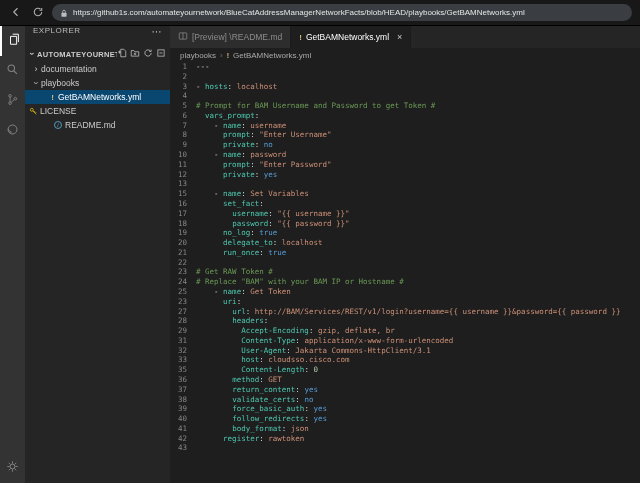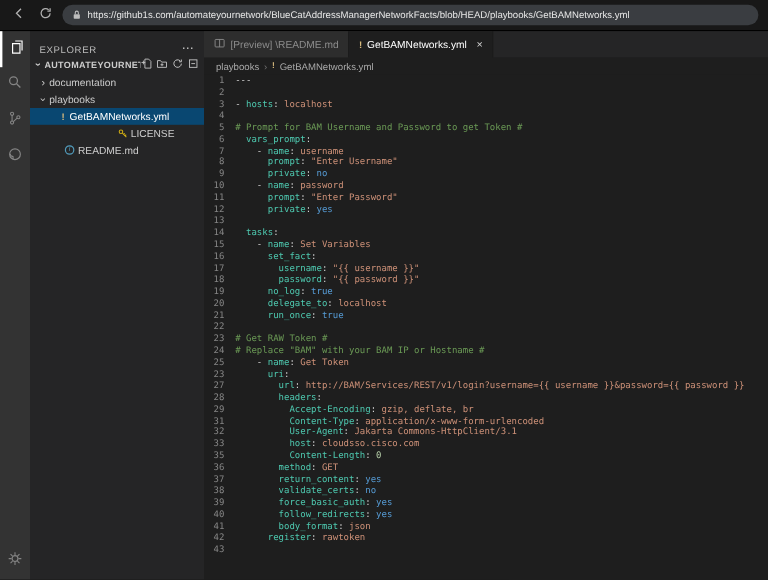--- a/index.html
+++ b/index.html
@@ -19,21 +19,21 @@
   .vscode { flex:1; display:flex; min-height:0; }
   .activity-bar { width:25px; background:var(--c-activitybar,#333333); flex:none;
                   display:flex; flex-direction:column; align-items:center; }
   .ab-icon { width:25px; height:30px; display:flex; align-items:center; justify-content:center; }
   .ab-icon.active { border-left:2px solid #ffffff; }
   .ab-spacer { flex:1; }
 
   
   .sidebar { width:145px; background:var(--c-sidebar,#252526); flex:none; overflow:hidden;
              color:#cccccc; }
-  .sidebar-header { height:20px; display:flex; align-items:flex-end; justify-content:space-between;
+  .sidebar-header { height:20px; display:flex; align-items:flex-start; justify-content:space-between;
                     padding:0 8px; font-size:8px; color:#bbbbbb; letter-spacing:0.5px; }
   .more-dots { font-size:10px; color:#cccccc; }
   .tree-row { height:14px; display:flex; align-items:center; font-size:8.5px;
               white-space:nowrap; overflow:hidden; }
   .tree-root-row { height:16px; font-weight:bold; font-size:7.5px; letter-spacing:0.3px;
                    display:flex; align-items:center; padding:0 4px 0 2px; }
   .root-label { flex:1; overflow:hidden; white-space:nowrap; }
   .root-actions { display:flex; gap:3px; }
   .chev { display:inline-block; width:10px; text-align:center; color:#cccccc;
           font-size:9px; flex:none; }
@@ -190,21 +190,21 @@
       <div class="tree-row" style="padding-left:6px;">
         <span class="chev down">›</span>
         <span>playbooks</span>
       </div>
 
       <div class="tree-row selected" style="padding-left:22px;">
         <span class="file-glyph yml-glyph">!</span>
         <span>GetBAMNetworks.yml</span>
       </div>
 
-      <div class="tree-row" style="padding-left:33px;margin-left:40px;">
+      <div class="tree-row" style="padding-left:4px;">
         <span class="file-glyph key-glyph">
           <svg width="9" height="9" viewBox="0 0 16 16">
               <circle cx="5" cy="5" r="2.6" fill="none" stroke="#ccaa14" stroke-width="1.6"></circle>
               <path d="M7 7l6 6M11 11l1.7-1.7M9 9l1.7-1.7" stroke="#ccaa14" stroke-width="1.6"></path>
             </svg>
         </span>
         <span>LICENSE</span>
       </div>
 
       <div class="tree-row" style="padding-left:29px;">
@@ -245,21 +245,20 @@
           <div class="code-line"><span class="ln">4</span><span class="lc"></span></div>
           <div class="code-line"><span class="ln">5</span><span class="lc"><span class="tok-cmt"># Prompt for BAM Username and Password to get Token #</span></span></div>
           <div class="code-line"><span class="ln">6</span><span class="lc"><span class="tok-pln">  </span><span class="tok-key">vars_prompt</span><span class="tok-pln">:</span></span></div>
           <div class="code-line"><span class="ln">7</span><span class="lc"><span class="tok-pln">    - </span><span class="tok-key">name</span><span class="tok-pln">: </span><span class="tok-str">username</span></span></div>
           <div class="code-line"><span class="ln">8</span><span class="lc"><span class="tok-pln">      </span><span class="tok-key">prompt</span><span class="tok-pln">: </span><span class="tok-str">"Enter Username"</span></span></div>
           <div class="code-line"><span class="ln">9</span><span class="lc"><span class="tok-pln">      </span><span class="tok-key">private</span><span class="tok-pln">: </span><span class="tok-bool">no</span></span></div>
           <div class="code-line"><span class="ln">10</span><span class="lc"><span class="tok-pln">    - </span><span class="tok-key">name</span><span class="tok-pln">: </span><span class="tok-str">password</span></span></div>
           <div class="code-line"><span class="ln">11</span><span class="lc"><span class="tok-pln">      </span><span class="tok-key">prompt</span><span class="tok-pln">: </span><span class="tok-str">"Enter Password"</span></span></div>
           <div class="code-line"><span class="ln">12</span><span class="lc"><span class="tok-pln">      </span><span class="tok-key">private</span><span class="tok-pln">: </span><span class="tok-bool">yes</span></span></div>
           <div class="code-line"><span class="ln">13</span><span class="lc"></span></div>
-          <div class="code-line"><span class="ln">14</span><span class="lc"><span class="tok-pln">  </span><span class="tok-key">tasks</span><span class="tok-pln">:</span></span></div>
           <div class="code-line"><span class="ln">15</span><span class="lc"><span class="tok-pln">    - </span><span class="tok-key">name</span><span class="tok-pln">: </span><span class="tok-str">Set Variables</span></span></div>
           <div class="code-line"><span class="ln">16</span><span class="lc"><span class="tok-pln">      </span><span class="tok-key">set_fact</span><span class="tok-pln">:</span></span></div>
           <div class="code-line"><span class="ln">17</span><span class="lc"><span class="tok-pln">        </span><span class="tok-key">username</span><span class="tok-pln">: </span><span class="tok-str">"{{ username }}"</span></span></div>
           <div class="code-line"><span class="ln">18</span><span class="lc"><span class="tok-pln">        </span><span class="tok-key">password</span><span class="tok-pln">: </span><span class="tok-str">"{{ password }}"</span></span></div>
           <div class="code-line"><span class="ln">19</span><span class="lc"><span class="tok-pln">      </span><span class="tok-key">no_log</span><span class="tok-pln">: </span><span class="tok-bool">true</span></span></div>
           <div class="code-line"><span class="ln">20</span><span class="lc"><span class="tok-pln">      </span><span class="tok-key">delegate_to</span><span class="tok-pln">: </span><span class="tok-str">localhost</span></span></div>
           <div class="code-line"><span class="ln">21</span><span class="lc"><span class="tok-pln">      </span><span class="tok-key">run_once</span><span class="tok-pln">: </span><span class="tok-bool">true</span></span></div>
           <div class="code-line"><span class="ln">22</span><span class="lc"></span></div>
           <div class="code-line"><span class="ln">23</span><span class="lc"><span class="tok-cmt"># Get RAW Token #</span></span></div>
           <div class="code-line"><span class="ln">24</span><span class="lc"><span class="tok-cmt"># Replace "BAM" with your BAM IP or Hostname #</span></span></div>

